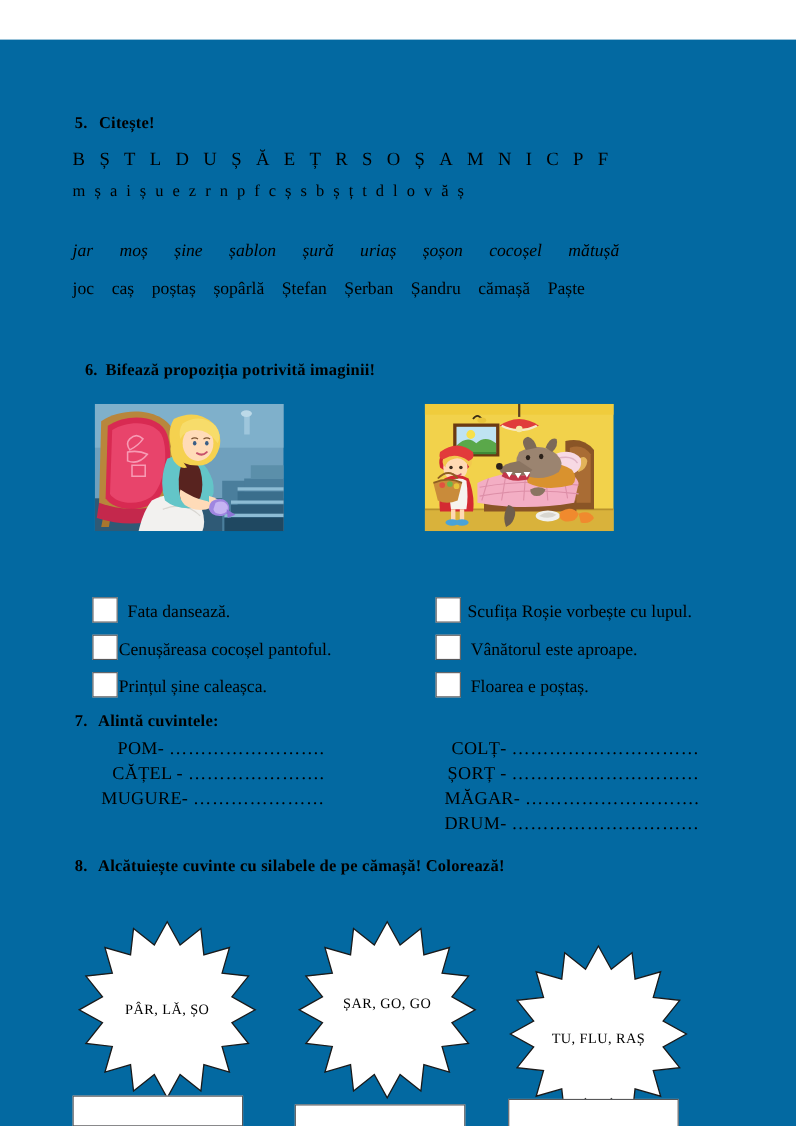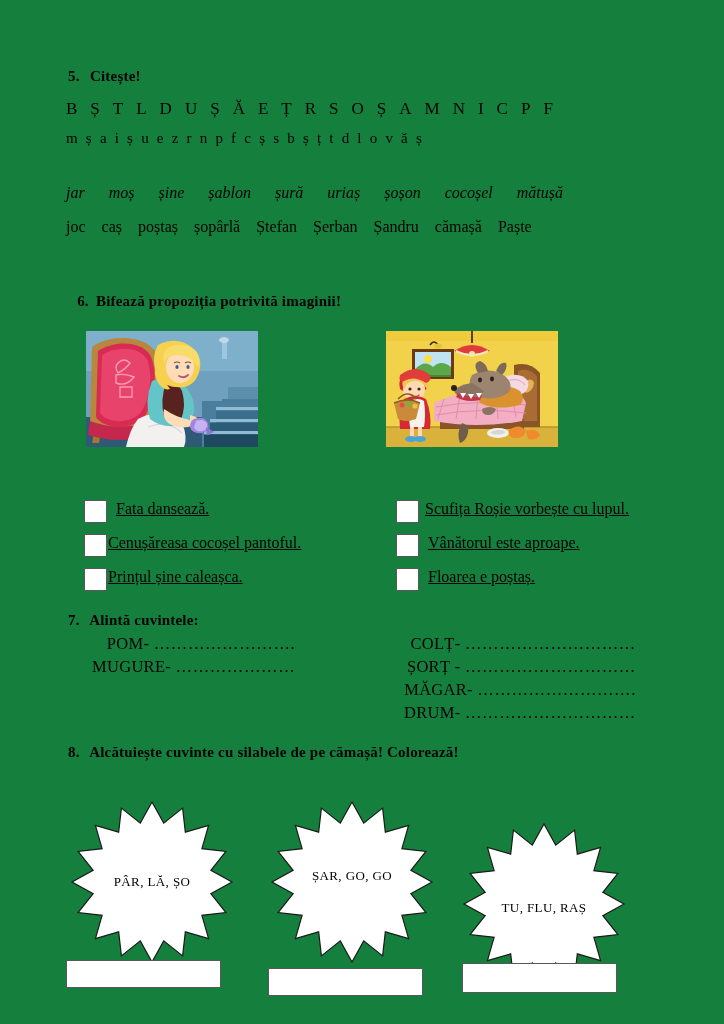--- a/index.html
+++ b/index.html
@@ -11,21 +11,22 @@
     width: 724px;
     height: 1024px;
     position: relative;
     font-family: "Liberation Serif", serif;
     color: #000000;
     overflow: hidden;
   }
   .page {
     position: absolute;
     inset: 0;
-    background: #15803d;
+    background: #0369a1;
+    margin-top: 36px;
   }
 
   
   .ex-heading {
     font-family: "Liberation Serif", serif;
     font-weight: bold;
     font-size: 15px;
     letter-spacing: .2px;
     white-space: nowrap;
   }
@@ -68,24 +69,23 @@
   #pic-redhood    { left: 386px; top: 331px; width: 172px; height: 116px; }
 
   .pic svg { display: block; width: 100%; height: 100%; }
 
   .check-col { position: absolute; }
   #checks-left  { left: 84px;  top: 500px; }
   #checks-right { left: 396px; top: 500px; }
 
   .check-row {
     display: flex;
-    align-items: flex-start;
+    align-items: flex-end;
     height: 30px;
     margin-bottom: 4px;
-    text-decoration: underline;
   }
   .check-box {
     width: 23px;
     height: 23px;
     border: 1px solid #58585a;
     background: #ffffff;
     flex: 0 0 auto;
     box-sizing: border-box;
   }
   .check-label {
@@ -357,20 +357,21 @@
     </div>
   </div>
 
   <div class="ex-heading" id="ex7-heading">
     <span class="ex-num">7.</span>
     <span>Alintă cuvintele:</span>
   </div>
 
   <div class="alint-col" id="alint-left">
       <div class="alint-row"><span class="alint-word">POM- </span><span class="alint-dots">…………………….</span></div>
+      <div class="alint-row"><span class="alint-word">CĂȚEL - </span><span class="alint-dots">………………….</span></div>
       <div class="alint-row"><span class="alint-word">MUGURE- </span><span class="alint-dots">…………………</span></div>
     </div>
   <div class="alint-col" id="alint-right">
       <div class="alint-row"><span class="alint-word">COLȚ- </span><span class="alint-dots">…………………………</span></div>
       <div class="alint-row"><span class="alint-word">ȘORȚ - </span><span class="alint-dots">…………………………</span></div>
       <div class="alint-row"><span class="alint-word">MĂGAR- </span><span class="alint-dots">……………………….</span></div>
       <div class="alint-row"><span class="alint-word">DRUM- </span><span class="alint-dots">…………………………</span></div>
     </div>
 
   <div class="ex-heading" id="ex8-heading">

